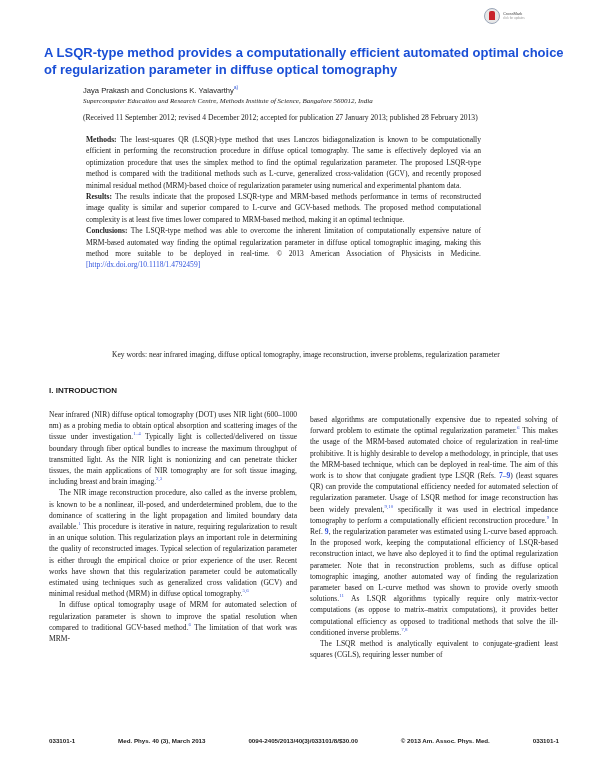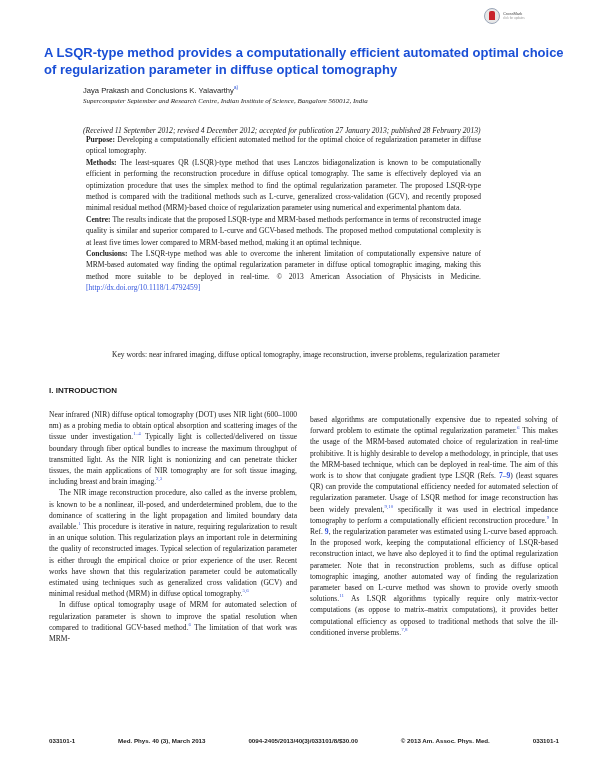--- a/index.html
+++ b/index.html
@@ -7,21 +7,21 @@
   .crossmark { position: absolute; left: 484px; top: 8px; display: flex; align-items: center; gap: 3px; }
   .cm-circle { width: 14px; height: 14px; border-radius: 50%; background: #e8e8e8; border: 1px solid #9aa6b8; position: relative; overflow: hidden; }
   .cm-circle::after { content: ""; position: absolute; left: 4px; top: 2px; width: 6px; height: 9px; background: #c8232c; border-radius: 2px 2px 0 0; }
   .cm-text { display: flex; flex-direction: column; line-height: 4px; }
   .cm-t1 { font-family: "Liberation Sans", sans-serif; font-size: 4px; color: #444; }
   .cm-t2 { font-family: "Liberation Sans", sans-serif; font-size: 3px; color: #999; }
   .title { position: absolute; left: 44px; top: 44px; width: 520px; font-family: "Liberation Sans", sans-serif; font-weight: bold; font-size: 13px; line-height: 17px; color: #1a4fd6; margin: 0; }
   .authors { position: absolute; left: 83px; top: 84px; font-family: "Liberation Sans", sans-serif; font-size: 7.6px; color: #222; }
   .authors sup { color: #3b5fd8; font-size: 5px; }
   .affil { position: absolute; left: 83px; top: 97px; font-style: italic; font-size: 7px; color: #222; }
-  .received { position: absolute; left: 83px; top: 126px; width: 420px; font-size: 7.6px; line-height: 10.5px; color: #222; font-style: italic; }
+  .received { position: absolute; left: 83px; top: 113px; width: 420px; font-size: 7.6px; line-height: 10.5px; color: #222; }
   .abstract { position: absolute; left: 86px; top: 134px; width: 395px; font-size: 7.55px; line-height: 11.4px; text-align: justify; color: #222; }
   .abstract p { margin: 0; }
   .abstract b { font-weight: bold; }
   .copy-it { }
   .link { color: #3355dd; }
   .keywords { position: absolute; left: 86px; top: 349px; width: 395px; font-size: 7.55px; line-height: 11.4px; color: #222; padding-left: 26px; }
   .section-head { position: absolute; left: 49px; top: 386px; font-family: "Liberation Sans", sans-serif; font-weight: bold; font-size: 8px; color: #1a1a1a; }
   .col { position: absolute; width: 248px; font-size: 7.55px; line-height: 11.2px; text-align: justify; color: #222; }
   .col p { margin: 0; }
   .col p.indent { text-indent: 10px; }
@@ -40,42 +40,42 @@
     <span class="cm-t1">CrossMark</span>
     <span class="cm-t2">click for updates</span>
   </span>
 </div>
 
 <h1 class="title">A LSQR-type method provides a computationally efficient automated optimal choice of regularization parameter in diffuse optical tomography</h1>
 
 <div class="authors">
   <span>Jaya Prakash and Conclusions K. Yalavarthy</span><sup>a)</sup>
 </div>
-<div class="affil">Supercomputer September and Research Centre, Indian Institute of Science, Bangalore 560012, India</div>
+<div class="affil">Supercomputer Education and Research Centre, Methods Institute of Science, Bangalore 560012, India</div>
 <div class="received">(Received 11 September 2012; revised 4 December 2012; accepted for publication 27 January 2013; published 28 February 2013)</div>
 
 <div class="abstract">
-  <p><b>Purpose:</b><span> Developing a computationally efficient automated method for the optimal choice of regularization parameter in diffuse optical tomography.</span></p>
   <p><b>Methods:</b><span> The least-squares QR (LSQR)-type method that uses Lanczos bidiagonalization is known to be computationally efficient in performing the reconstruction procedure in diffuse optical tomography. The same is effectively deployed via an optimization procedure that uses the simplex method to find the optimal regularization parameter. The proposed LSQR-type method is compared with the traditional methods such as L-curve, generalized cross-validation (GCV), and recently proposed minimal residual method (MRM)-based choice of regularization parameter using numerical and experimental phantom data.</span></p>
-  <p><b>Centre:</b><span> The results indicate that the proposed LSQR-type and MRM-based methods performance in terms of reconstructed image quality is similar and superior compared to L-curve and GCV-based methods. The proposed method computational complexity is at least five times lower compared to MRM-based method, making it an optimal technique.</span></p>
+  <p><b>Results:</b><span> The results indicate that the proposed LSQR-type and MRM-based methods performance in terms of reconstructed image quality is similar and superior compared to L-curve and GCV-based methods. The proposed method computational complexity is at least five times lower compared to MRM-based method, making it an optimal technique.</span></p>
   <p><b>Conclusions:</b><span> The LSQR-type method was able to overcome the inherent limitation of computationally expensive nature of MRM-based automated way finding the optimal regularization parameter in diffuse optical tomographic imaging, making this method more suitable to be deployed in real-time. </span><span class="copy-it">© 2013 American Association of Physicists in Medicine.</span> <span class="link">[http://dx.doi.org/10.1118/1.4792459]</span></p>
 </div>
 
 <div class="keywords">Key words: near infrared imaging, diffuse optical tomography, image reconstruction, inverse problems, regularization parameter</div>
 
 <div class="section-head">I. INTRODUCTION</div>
 
 <div class="col col-left">
   <p><span>Near infrared (NIR) diffuse optical tomography (DOT) uses NIR light (600–1000 nm) as a probing media to obtain optical absorption and scattering images of the tissue under investigation.</span><sup class="ref">1–4</sup><span> Typically light is collected/delivered on tissue boundary through fiber optical bundles to increase the maximum throughput of transmitted light. As the NIR light is nonionizing and can penetrate thicker tissues, the main applications of NIR tomography are for soft tissue imaging, including breast and brain imaging.</span><sup class="ref">2,3</sup></p>
   <p class="indent"><span>The NIR image reconstruction procedure, also called as the inverse problem, is known to be a nonlinear, ill-posed, and underdetermined problem, due to the dominance of scattering in the light propagation and limited boundary data available.</span><sup class="ref">1</sup><span> This procedure is iterative in nature, requiring regularization to result in an unique solution. This regularization plays an important role in determining the quality of reconstructed images. Typical selection of regularization parameter is either through the empirical choice or prior experience of the user. Recent works have shown that this regularization parameter could be automatically estimated using techniques such as generalized cross validation (GCV) and minimal residual method (MRM) in diffuse optical tomography.</span><sup class="ref">5,6</sup></p>
   <p class="indent"><span>In diffuse optical tomography usage of MRM for automated selection of regularization parameter is shown to improve the spatial resolution when compared to traditional GCV-based method.</span><sup class="ref">6</sup><span> The limitation of that work was MRM-</span></p>
 </div>
 
 <div class="col col-right">
   <p><span>based algorithms are computationally expensive due to repeated solving of forward problem to estimate the optimal regularization parameter.</span><sup class="ref">6</sup><span> This makes the usage of the MRM-based automated choice of regularization in real-time prohibitive. It is highly desirable to develop a methodology, in principle, that uses the MRM-based technique, which can be deployed in real-time. The aim of this work is to show that conjugate gradient type LSQR (Refs. </span><span class="refl">7–9</span><span>) (least squares QR) can provide the computational efficiency needed for automated selection of regularization parameter. Usage of LSQR method for image reconstruction has been widely prevalent,</span><sup class="ref">9,10</sup><span> specifically it was used in electrical impedance tomography to perform a computationally efficient reconstruction procedure.</span><sup class="ref">9</sup><span> In Ref. </span><span class="refl">9</span><span>, the regularization parameter was estimated using L-curve based approach. In the proposed work, keeping the computational efficiency of LSQR-based reconstruction intact, we have also deployed it to find the optimal regularization parameter. Note that in reconstruction problems, such as diffuse optical tomographic imaging, another automated way of finding the regularization parameter based on L-curve method was shown to provide overly smooth solutions.</span><sup class="ref">11</sup><span> As LSQR algorithms typically require only matrix-vector computations (as oppose to matrix–matrix computations), it provides better computational efficiency as opposed to traditional methods that solve the ill-conditioned inverse problems.</span><sup class="ref">7,8</sup></p>
+  <p class="indent">The LSQR method is analytically equivalent to conjugate-gradient least squares (CGLS), requiring lesser number of</p>
 </div>
 
 <div class="footer">
   <span>033101-1</span>
   <span>Med. Phys. 40 (3), March 2013</span>
   <span>0094-2405/2013/40(3)/033101/8/$30.00</span>
   <span>© 2013 Am. Assoc. Phys. Med.</span>
   <span>033101-1</span>
 </div>
 

